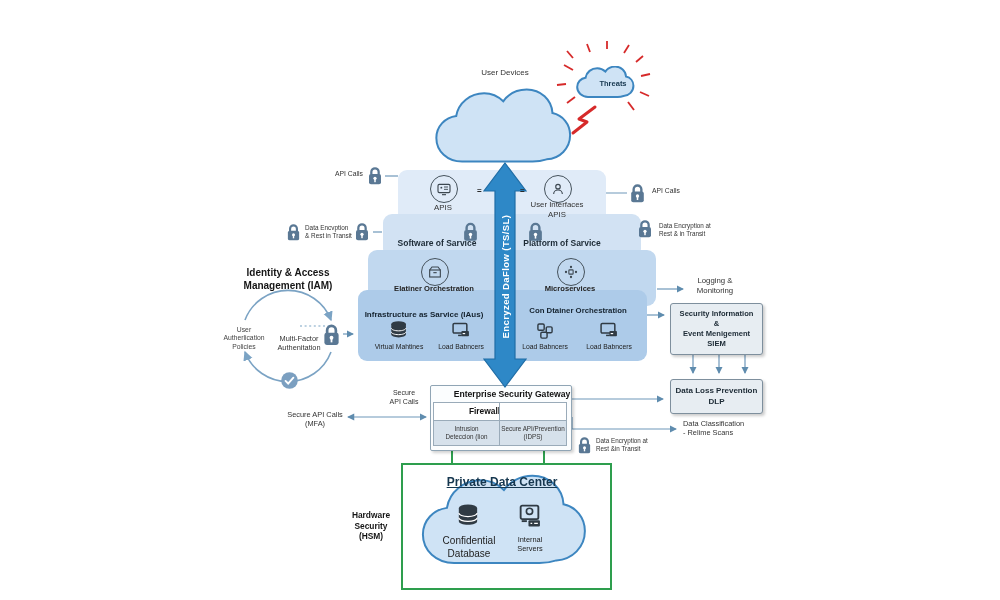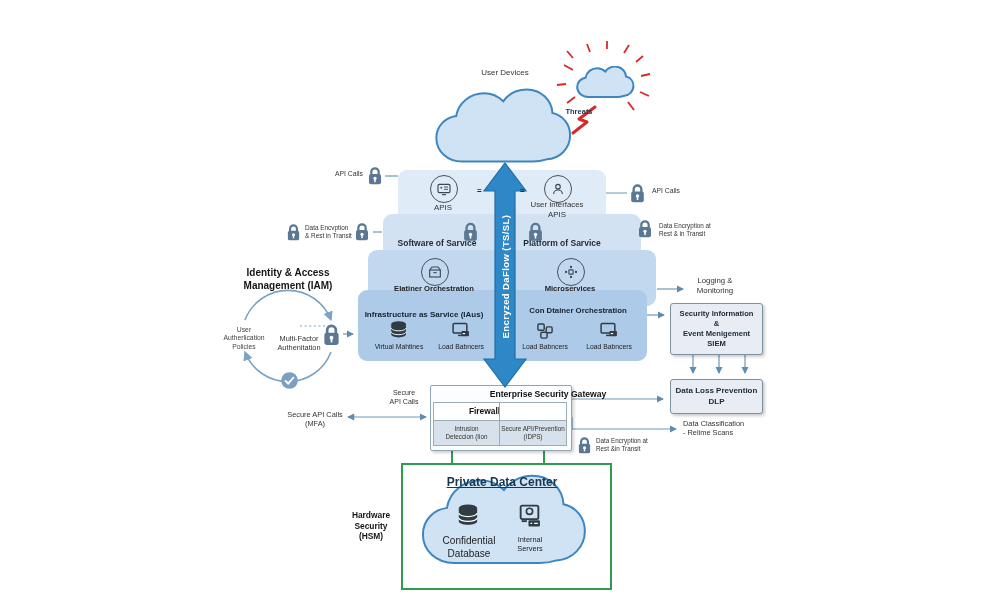--- a/index.html
+++ b/index.html
@@ -137,21 +137,21 @@
     </g>
   </svg>
 
 
   <div class="box" style="left:398px;top:170px;width:208px;height:60px;background:#e0ebf8;"></div>
   <div class="box" style="left:383px;top:214px;width:258px;height:44px;background:#d2e2f3;"></div>
   <div class="box" style="left:368px;top:250px;width:288px;height:56px;background:#c1d8ef;"></div>
   <div class="box" style="left:358px;top:290px;width:289px;height:71px;background:#adcbe9;"></div>
 
   <div class="gateway" style="left:430px;top:385px;width:140px;height:64px;"></div>
-  <div class="lbl b" style="left:430px;top:389px;width:164px;font-size:8.6px;color:#111;padding-left:36px;">Enterprise Security Gateway</div>
+  <div class="lbl b" style="left:430px;top:389px;width:164px;font-size:8.6px;color:#111;">Enterprise Security Gateway</div>
   <div class="gcell" style="left:433px;top:402px;width:67px;height:19px;background:#fff;font-size:8.4px;font-weight:bold;color:#111;z-index:2;padding-left:36px;">Firewall</div>
   <div class="gcell" style="left:499px;top:402px;width:68px;height:19px;background:#fff;z-index:2;"></div>
   <div class="gcell" style="left:433px;top:420px;width:67px;height:26px;background:#d6e1eb;font-size:6.3px;color:#333;z-index:2;">Intrusion
 Deteccion (Iion</div>
   <div class="gcell" style="left:499px;top:420px;width:68px;height:26px;background:#d6e1eb;font-size:6.3px;color:#333;z-index:2;">Secure API/Prevention
 (IDPS)</div>
 
   <div class="sbox" style="left:670px;top:379px;width:91px;height:33px;font-size:8px;line-height:1.3;">Data Loss Prevention
 DLP</div>
   <div class="sbox" style="left:670px;top:303px;width:91px;height:50px;font-size:7.6px;line-height:1.35;">Security Information
@@ -178,21 +178,21 @@
         <path d="M575,97 L567,103"></path>
       <path d="M566,84 L557,85"></path>
         <path d="M573,70 L564,65"></path>
     </g>
     <polyline points="595,107 579,119 587,122 573,133" fill="none" stroke="#d62a2a" stroke-width="3" stroke-linejoin="round" stroke-linecap="round"></polyline>
   </svg>
 
   <div class="flowlabel" style="left:420px;top:271px;width:170px;">Encryzed DaFlow (TS/SL)</div>
 
   <div class="lbl" style="left:460px;top:68px;width:90px;font-size:8px;color:#333;">User Devices</div>
-  <div class="lbl b" style="left:553px;top:79px;width:52px;font-size:7.5px;color:#16374f;margin-top:28px;">Threats</div>
+  <div class="lbl b" style="left:587px;top:79px;width:52px;font-size:7.5px;color:#16374f;">Threats</div>
 
   <div class="cicon" style="left:430px;top:175px;">
     <svg width="16" height="16">
         <use href="#screenicon"></use>
       </svg>
   </div>
   <div class="cicon" style="left:544px;top:175px;">
     <svg width="16" height="16">
         <use href="#personicon"></use>
       </svg>

